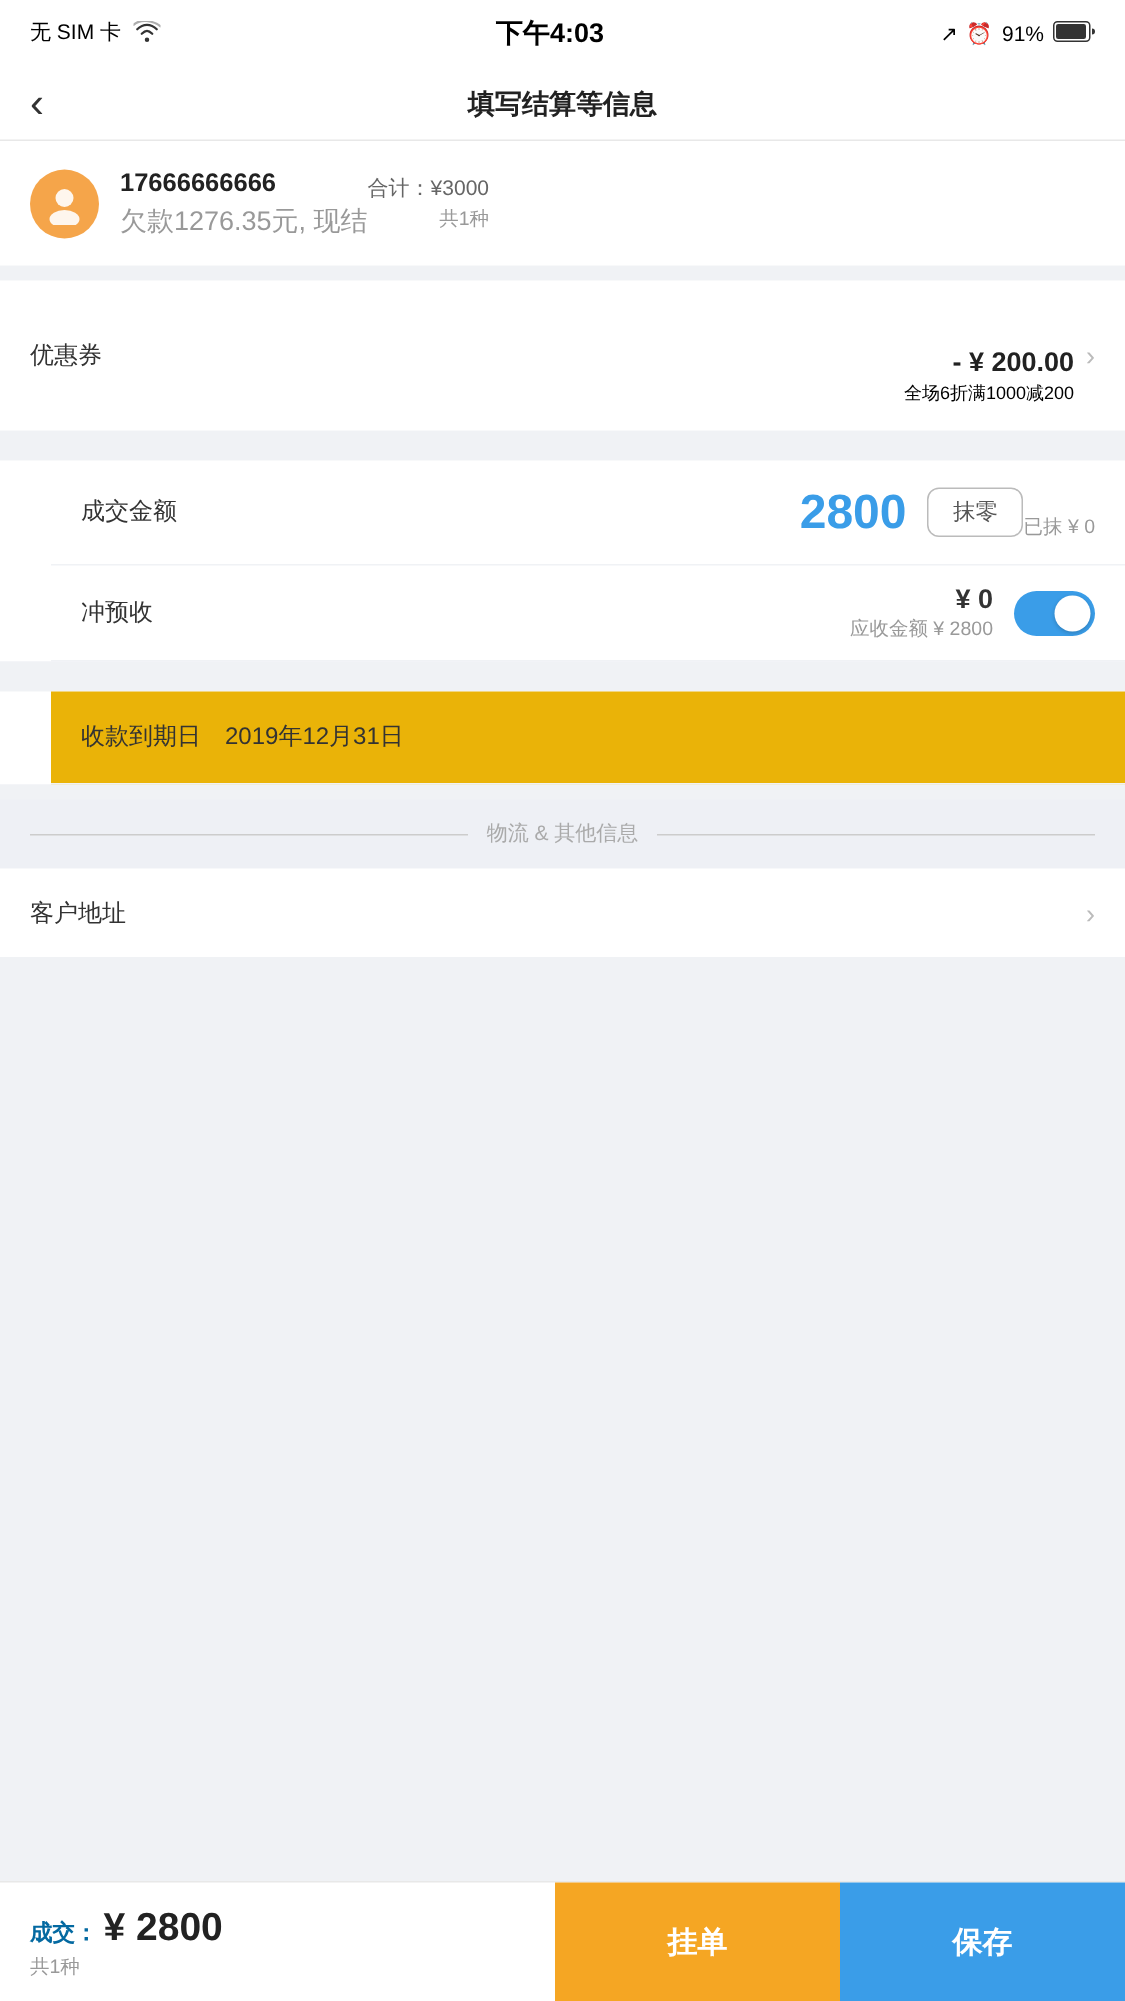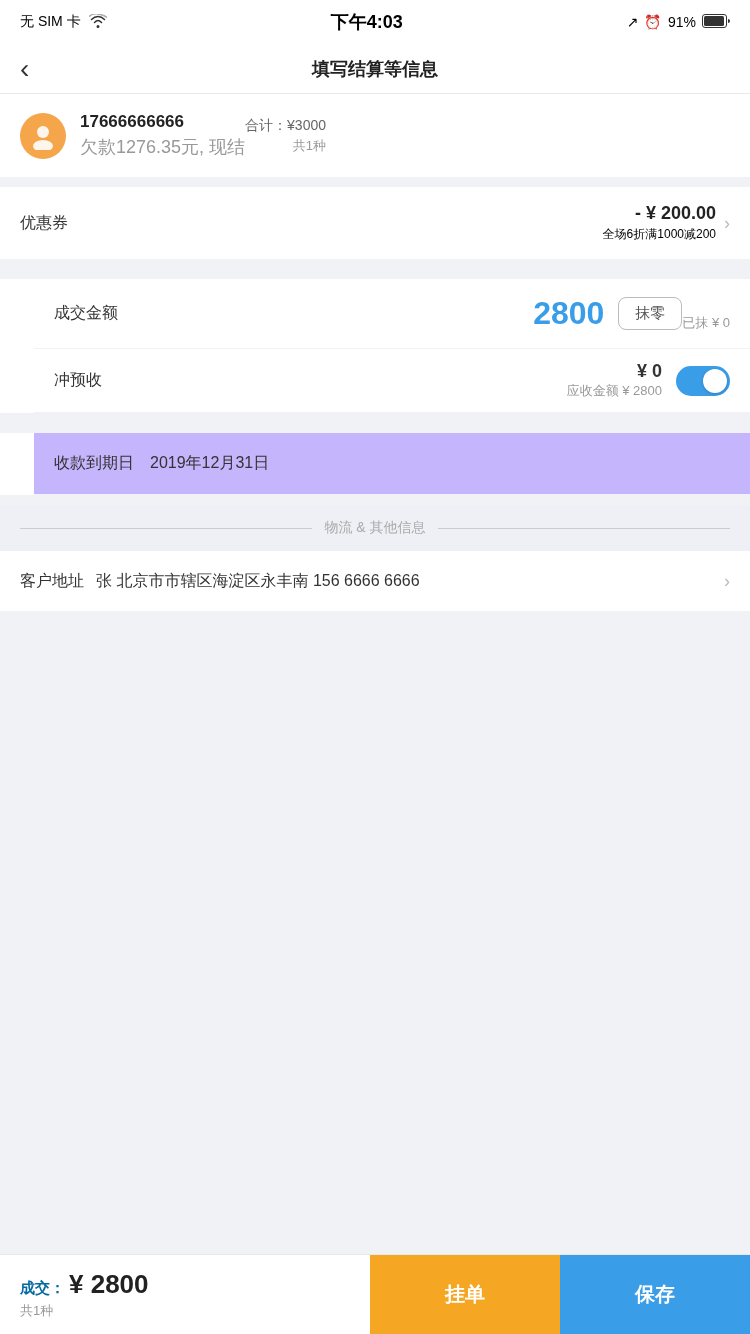--- a/index.html
+++ b/index.html
@@ -139,21 +139,21 @@
       position: absolute;
       right: 3px; top: 3px;
       width: 24px; height: 24px;
       border-radius: 50%;
       background: #fff;
       box-shadow: 0 1px 3px rgba(0,0,0,0.2);
     }
 
     
     .date-row {
-      background: #c4b5fd;
+      background: #eab308;
       padding: 20px;
       display: flex;
       align-items: center;
       gap: 16px;
       border-bottom: 1px solid #f0f2f5;
     }
     .date-label { font-size: 16px; color: #333; }
     .date-value { font-size: 16px; color: #333; }
 
     
@@ -303,21 +303,21 @@
     <div class="customer-right">
       <div class="total-label">合计：¥3000</div>
       <div class="total-count">共1种</div>
     </div>
   </div>
 
   <div class="coupon-row">
     <span class="coupon-label">优惠券</span>
     <div class="coupon-right-wrapper">
       <div style="display:flex;align-items:center;gap:8px;">
-        <div style="text-align:right;">
+        <div style="text-align:right;margin-top:28px;">
           <div class="coupon-amount">- ¥ 200.00</div>
           <div class="coupon-desc">全场6折满1000减200</div>
         </div>
         <span class="chevron">›</span>
       </div>
     </div>
   </div>
 
   <div class="section-separator"></div>
 
@@ -364,21 +364,20 @@
   <div class="section-separator"></div>
 
   <div class="section-divider">
     <div class="divider-line"></div>
     <span class="divider-text">物流 &amp; 其他信息</span>
     <div class="divider-line"></div>
   </div>
 
   <div class="address-row">
     <span class="address-label">客户地址</span>
-    <span class="address-content">张 北京市市辖区海淀区永丰南 156 6666 6666</span>
     <span class="address-chevron">›</span>
   </div>
 
   <div class="gray-area"></div>
 
 </div>
 
 <div class="bottom-bar">
   <div class="bottom-summary">
     <div style="display:flex;align-items:baseline;gap:4px;">

